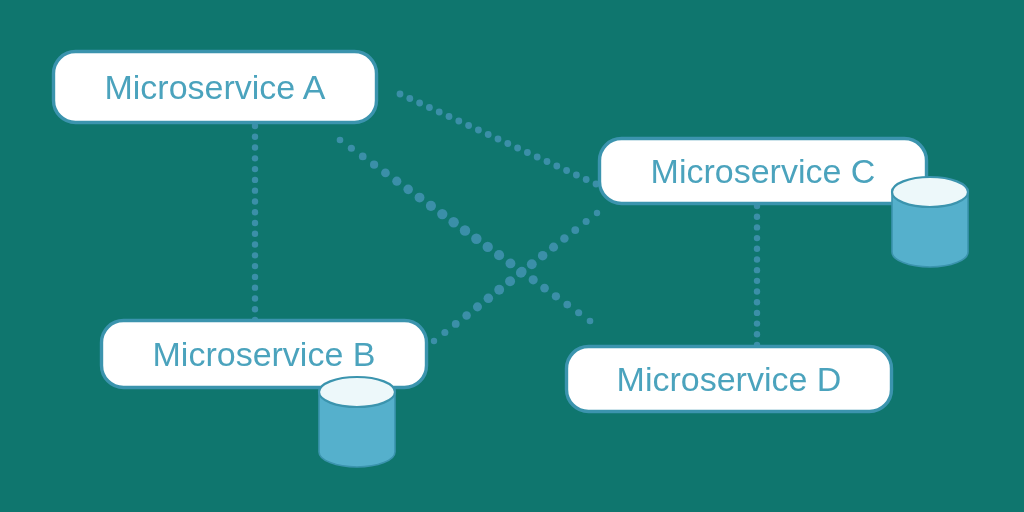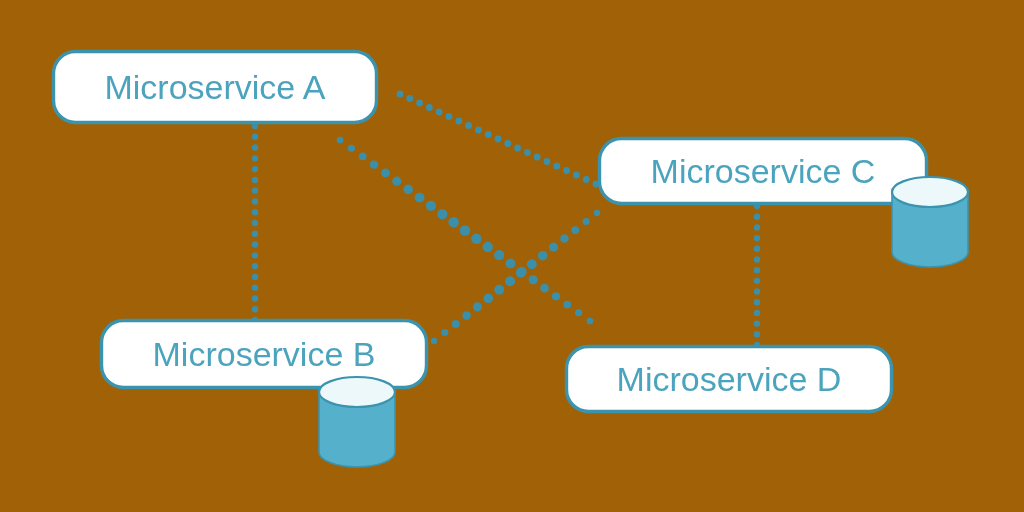--- a/index.html
+++ b/index.html
@@ -8,21 +8,21 @@
     padding: 0;
     background: #ffffff;
   }
   body {
     font-family: "Liberation Sans", sans-serif;
   }
   #canvas {
     position: relative;
     width: 1024px;
     height: 512px;
-    background: #a16207;
+    background: #0f766e;
     overflow: hidden;
   }
   #diagram-svg {
     position: absolute;
     left: 0;
     top: 0;
     width: 1024px;
     height: 512px;
     display: block;
   }

